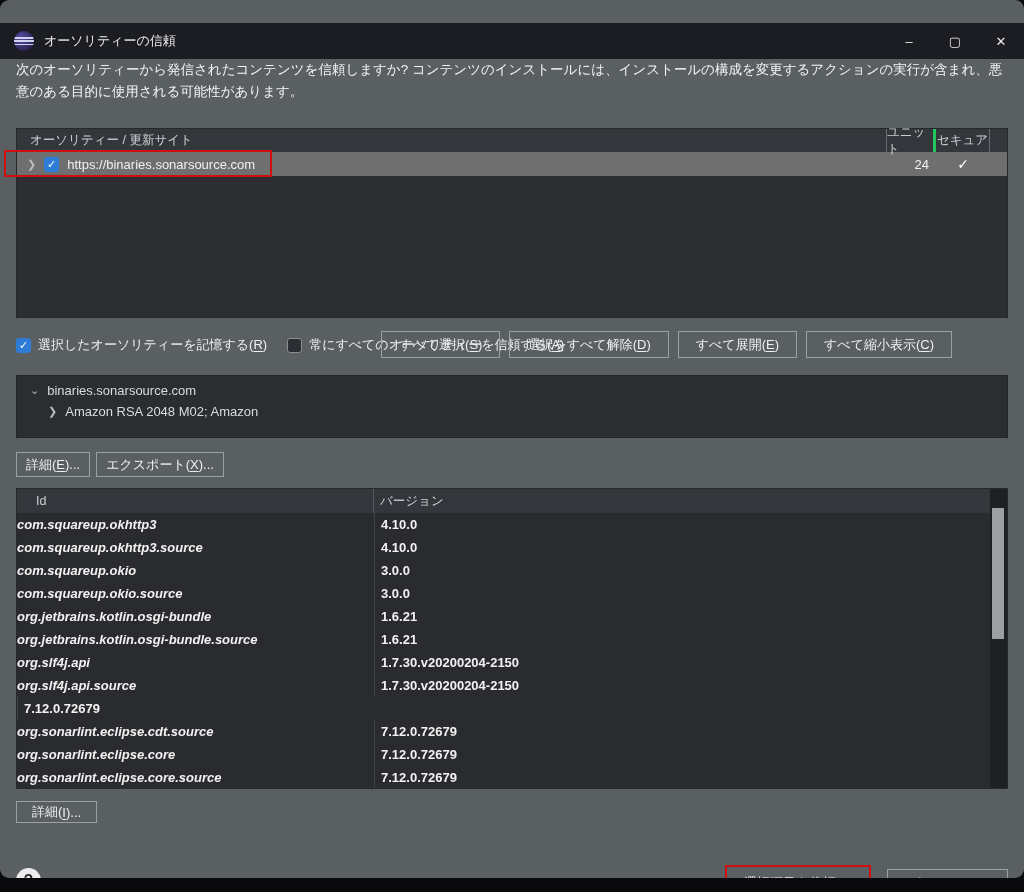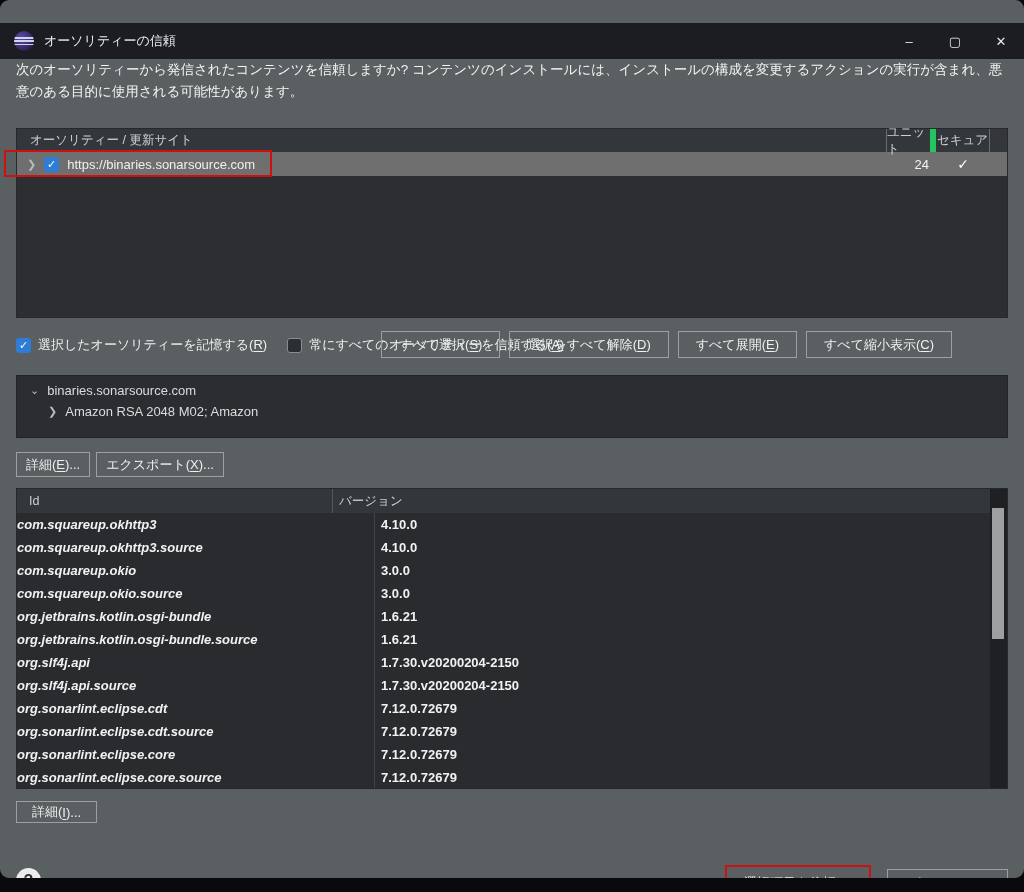--- a/index.html
+++ b/index.html
@@ -25,21 +25,21 @@
   .win-controls{margin-left:auto;display:flex;height:36px;}
   .win-btn{width:46px;height:36px;display:flex;align-items:center;justify-content:center;
     color:#e8e8e8;font-size:13px;}
   
   .desc{position:absolute;left:16px;top:36px;width:992px;font-size:13.5px;line-height:22px;color:#f4f4f4;}
   
   .auth-table{position:absolute;left:16px;top:105px;width:992px;height:190px;
     background:var(--panel-dark);border:1px solid #26282b;}
   .auth-header{display:flex;height:23px;background:var(--header-bg);color:#ccd0d4;font-size:12.5px;align-items:center;}
   .ah-name{flex:1;padding-left:13px;border-right:1px solid #6a6e72;height:100%;display:flex;align-items:center;}
-  .ah-units{width:49px;border-right:6px solid #22c55e;height:100%;display:flex;align-items:center;justify-content:center;}
+  .ah-units{width:49px;border-right:3px solid #22c55e;height:100%;display:flex;align-items:center;justify-content:center;}
   .ah-secure{width:54px;border-right:1px solid #6a6e72;height:100%;display:flex;align-items:center;justify-content:center;}
   .ah-pad{width:17px;height:100%;}
   .auth-row{display:flex;height:24px;background:var(--selected-row);align-items:center;font-size:13px;}
   .ar-left{flex:1;display:flex;align-items:center;gap:8px;padding-left:10px;}
   .chev{color:#b9bdc2;font-size:11px;line-height:1;}
   .checkbox{width:15px;height:15px;border-radius:3px;display:flex;align-items:center;justify-content:center;
     font-size:11px;color:#fff;}
   .checkbox.checked{background:var(--checkbox-blue);}
   .checkbox.unchecked{background:#2b2e33;border:1px solid #8a8e92;}
   .ar-units{width:49px;text-align:right;padding-right:7px;color:#f4f4f4;}
@@ -63,21 +63,21 @@
   .tree-row{display:flex;align-items:center;gap:8px;height:21px;}
   .tree-row.root{margin:4px 0 0 13px;}
   .tree-row.child{margin-left:31px;}
   
   .cert-btns{position:absolute;left:16px;top:429px;display:flex;gap:6px;}
   .cert-btns .btn{height:25px;padding:0 9px;}
   
   .unit-table{position:absolute;left:16px;top:465px;width:992px;height:301px;
     background:var(--unit-table-bg);border:1px solid #26282b;}
   .unit-header{display:flex;height:24px;background:var(--header-bg);color:#ccd0d4;font-size:12.5px;align-items:center;}
-  .uh-id{width:316px;padding-left:12px;border-right:1px solid #55595d;height:100%;display:flex;align-items:center;}
+  .uh-id{width:357px;padding-left:19px;border-right:1px solid #55595d;height:100%;display:flex;align-items:center;}
   .uh-ver{flex:1;padding-left:6px;height:100%;display:flex;align-items:center;}
   .unit-body{position:absolute;left:0;top:24px;right:17px;bottom:0;overflow:hidden;}
   .unit-row{display:flex;height:23px;align-items:center;font-size:13px;font-weight:600;color:#f2f2f2;}
   .cell-id{width:357px;font-style:italic;}
   .cell-ver{flex:1;padding-left:6px;border-left:1px solid #3f4246;height:100%;display:flex;align-items:center;}
   .scrollbar{position:absolute;top:0;right:0;width:17px;height:100%;background:#1e2023;}
   .scroll-thumb{position:absolute;left:2px;top:19px;width:12px;height:131px;background:var(--scrollbar-thumb);}
   
   .detail2{position:absolute;left:16px;top:778px;height:22px;padding:0 15px;}
   .help{position:absolute;left:16px;top:845px;width:25px;height:25px;border-radius:50%;background:#ececec;
@@ -201,21 +201,20 @@
             <span class="cell-id">org.slf4j.api</span>
             <span class="cell-ver">1.7.30.v20200204-2150</span>
           </div>
 
           <div class="unit-row">
             <span class="cell-id">org.slf4j.api.source</span>
             <span class="cell-ver">1.7.30.v20200204-2150</span>
           </div>
 
           <div class="unit-row">
-            <span class="cell-id">org.sonarlint.eclipse.cdt</span>
             <span class="cell-ver">7.12.0.72679</span>
           </div>
 
           <div class="unit-row">
             <span class="cell-id">org.sonarlint.eclipse.cdt.source</span>
             <span class="cell-ver">7.12.0.72679</span>
           </div>
 
           <div class="unit-row">
             <span class="cell-id">org.sonarlint.eclipse.core</span>

